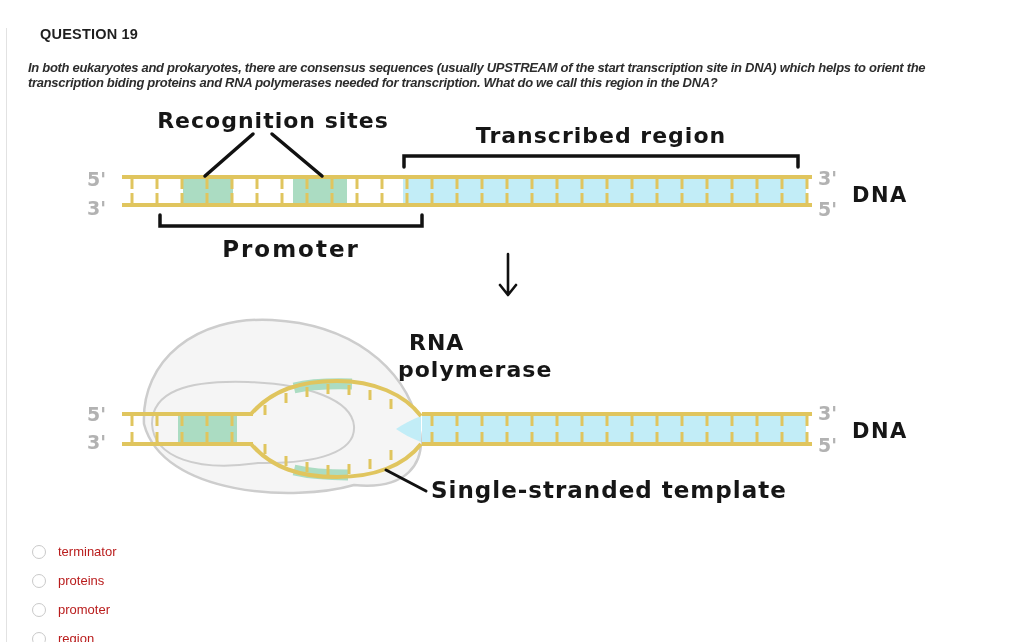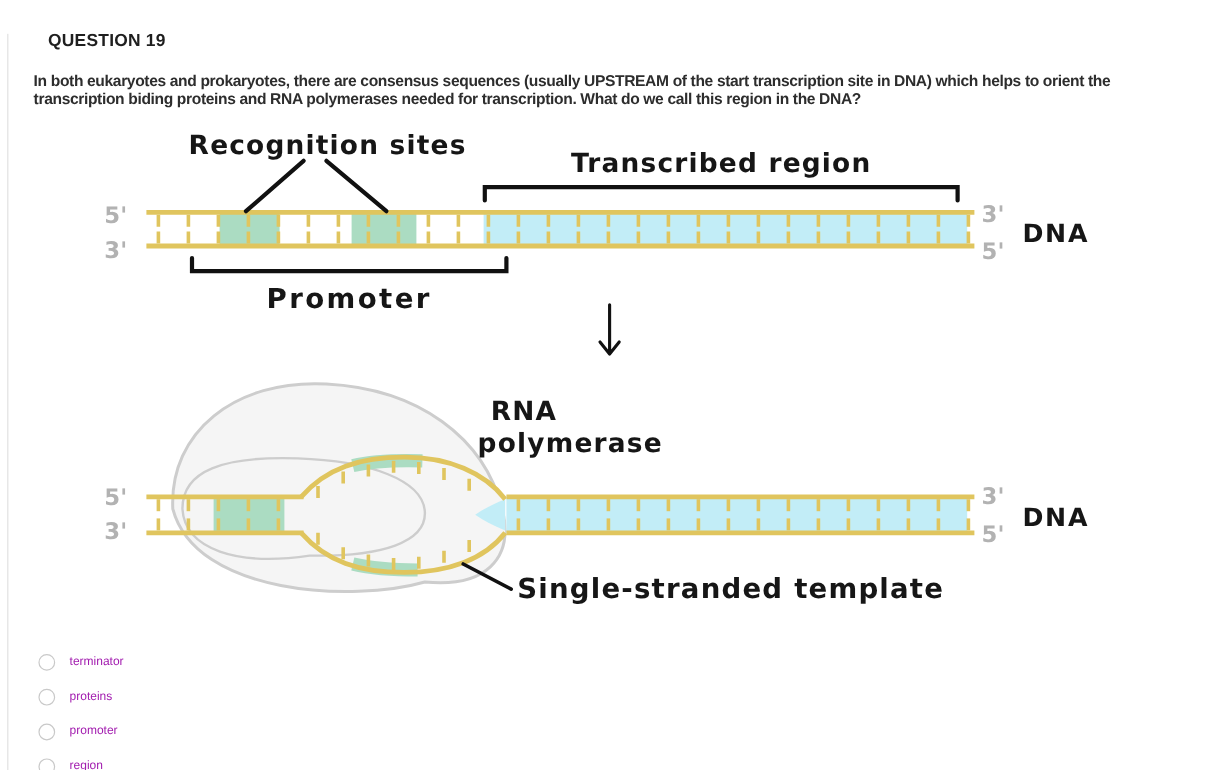--- a/index.html
+++ b/index.html
@@ -3,29 +3,29 @@
 <meta charset="utf-8">
 <style>
   html,body{margin:0;padding:0;background:#fff;}
   .page{position:relative;width:1024px;height:642px;background:#fff;overflow:hidden;
         font-family:"Liberation Sans",sans-serif;margin-top:28px;}
   .left-border{position:absolute;left:6px;top:0;width:1px;height:642px;background:#e2e2e2;}
   .bottom-border{position:absolute;left:0;bottom:0;width:1024px;height:1px;background:#efefef;}
   .q-number{position:absolute;left:40px;top:-2px;font-size:14.5px;font-weight:bold;color:#1f1f1f;
             letter-spacing:.2px;}
   .q-text{position:absolute;left:28px;top:32px;width:975px;font-size:13px;font-weight:bold;
-          color:#2d2d2d;line-height:15px;letter-spacing:-0.3px;}
+          color:#2d2d2d;line-height:15px;letter-spacing:-0.3px;font-style:italic;}
   svg.diagram{position:absolute;left:0;top:0;pointer-events:none;}
   .hand{font-family:"DejaVu Sans",sans-serif;font-weight:bold;fill:#161616;}
   .endlab{font-family:"DejaVu Sans",sans-serif;font-weight:bold;font-size:19px;}
   .options{position:absolute;left:32px;top:509px;}
   .option-row{display:flex;align-items:center;gap:12px;height:29px;cursor:pointer;}
   .radio{width:14px;height:14px;border:1px solid #c9c9c9;border-radius:50%;background:#fff;
          box-sizing:border-box;flex:0 0 auto;}
-  .option-label{font-size:10px;color:#a21caf;}
+  .option-label{font-size:13px;color:#b91c1c;}
 </style>
 </head>
 <body>
 
 <div class="page">
   <div class="left-border"></div>
   <div class="bottom-border"></div>
 
   <div class="q-number">QUESTION 19</div>
   <div class="q-text">In both eukaryotes and prokaryotes, there are consensus sequences (usually UPSTREAM of the start transcription site in DNA) which helps to orient the transcription biding proteins and RNA polymerases needed for transcription.  What do we call this region in the DNA?</div>

